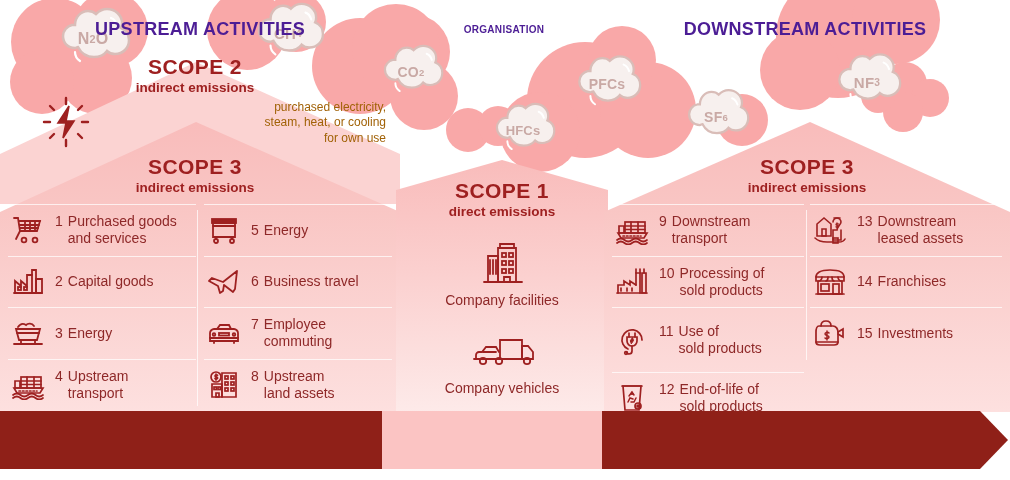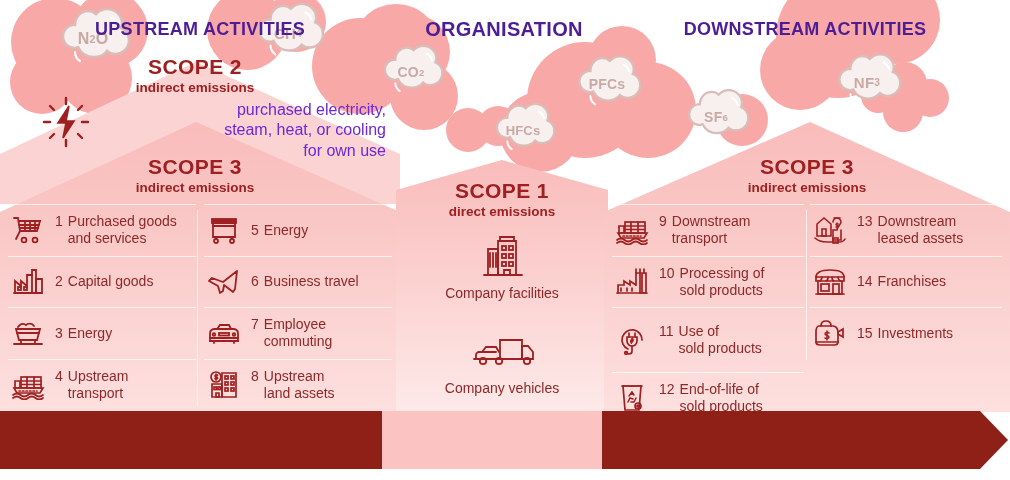--- a/index.html
+++ b/index.html
@@ -29,21 +29,21 @@
   .s3Lblock{z-index:4;}
   .s1block{z-index:4;}
   .s3Rblock{z-index:4;}
 
   .hdr{position:absolute;text-align:center;z-index:8;}
   .hdr .t1{font-size:21px;font-weight:bold;color:#9e2020;letter-spacing:.4px;line-height:1.05;}
   .hdr .t2{font-size:13.5px;font-weight:bold;color:#9e2020;margin-top:3px;line-height:1.1;}
 
   .note{
     position:absolute;z-index:8;text-align:right;
-    font-size:16px;line-height:1.28;color:#6d28d9;
+    font-size:12px;line-height:1.28;color:#a16207;
   }
 
   
   .grid{position:absolute;z-index:8;display:grid;}
   .gcol{display:flex;flex-direction:column;}
   .item{
     display:flex;align-items:center;gap:7px;
     border-top:1.4px solid rgba(255,255,255,.72);
     box-sizing:border-box;
   }
@@ -61,21 +61,21 @@
   .c1item{position:absolute;z-index:8;text-align:center;width:100%;}
   .c1item .cap{font-size:14px;color:#8e2828;margin-top:4px;}
 
   
   .banner{position:absolute;left:0;top:411px;width:1010px;height:58px;z-index:12;}
   .bantxt{
     position:absolute;top:0;height:58px;display:flex;align-items:center;justify-content:center;
     color:#4c1d95;font-weight:bold;letter-spacing:.3px;z-index:13;
   }
   .bantxt.big{font-size:18px;}
-  .bantxt.mid{font-size:20px;}
+  .bantxt.mid{font-size:10px;}
 </style>
 </head>
 <body>
 
 <div id="stage">
 
   <div class="cloudlayer">
     <svg width="1010" height="200" viewBox="0 0 1010 200">
       <g fill="#f9a8a8">
 
@@ -386,21 +386,21 @@
       </linearGradient>
     </defs>
     <polygon points="0,30 106,0 212,30 212,252 0,252" fill="url(#gC)"></polygon>
   </svg>
 
   <div class="hdr" style="left:396px;top:180px;width:212px;">
     <div class="t1">SCOPE 1</div>
     <div class="t2">direct emissions</div>
   </div>
 
-  <div class="c1item" style="left:396px;top:235px;width:212px;">
+  <div class="c1item" style="left:396px;top:242px;width:212px;">
     <div style="display:flex;justify-content:center;">
       <svg width="48" height="46" viewBox="0 0 48 46" fill="none" stroke="#9e2020" stroke-width="1.8" stroke-linecap="round">
         <path d="M20 6h18v34H20z"></path>
         <path d="M22 2h14v4H22z"></path>
         <path d="M10 14h10v26H10z"></path>
         <path d="M12 18v14M15 18v14M18 18v14"></path>
         <rect x="24" y="11" width="4" height="4"></rect>
           <rect x="31" y="11" width="4" height="4"></rect>
         <rect x="24" y="19" width="4" height="4"></rect>
           <rect x="31" y="19" width="4" height="4"></rect>

